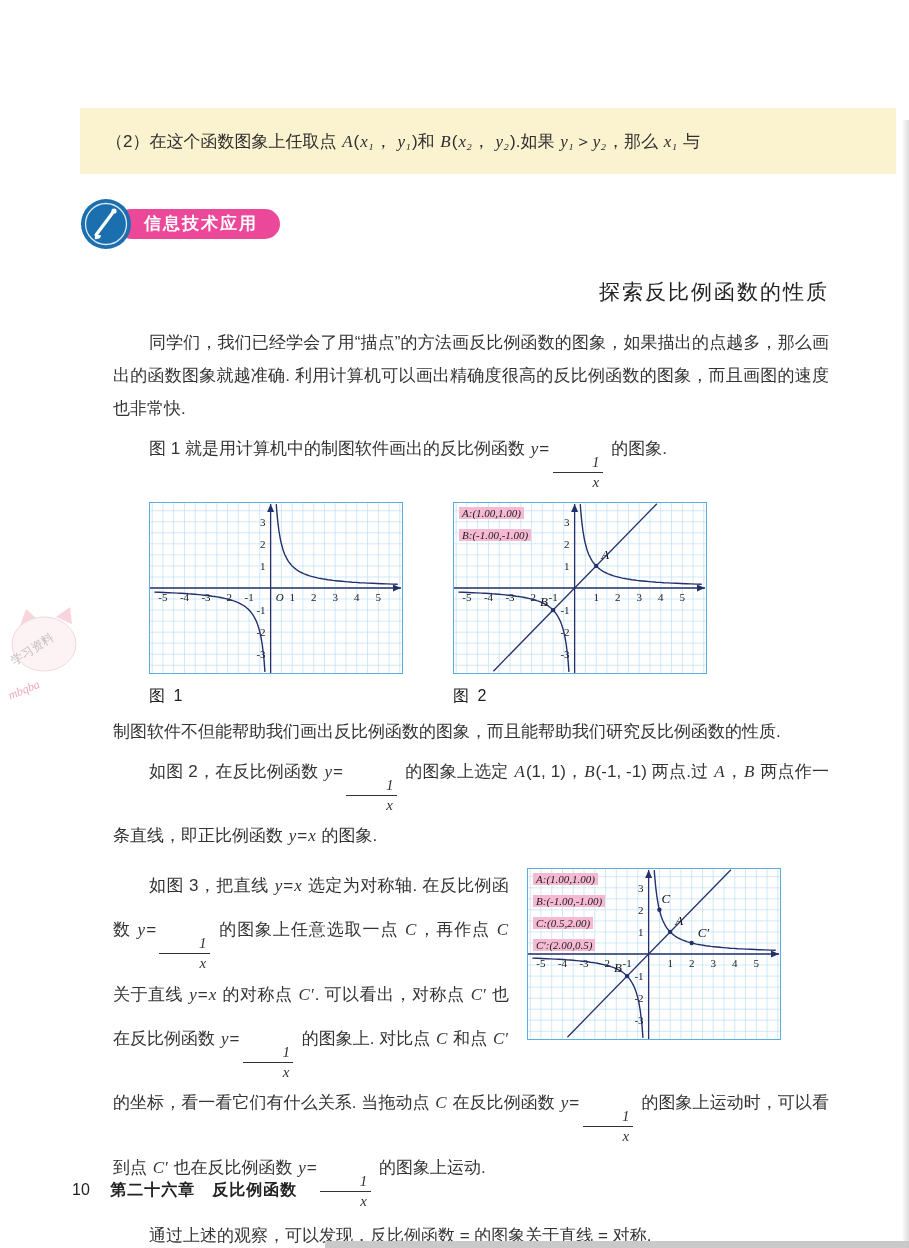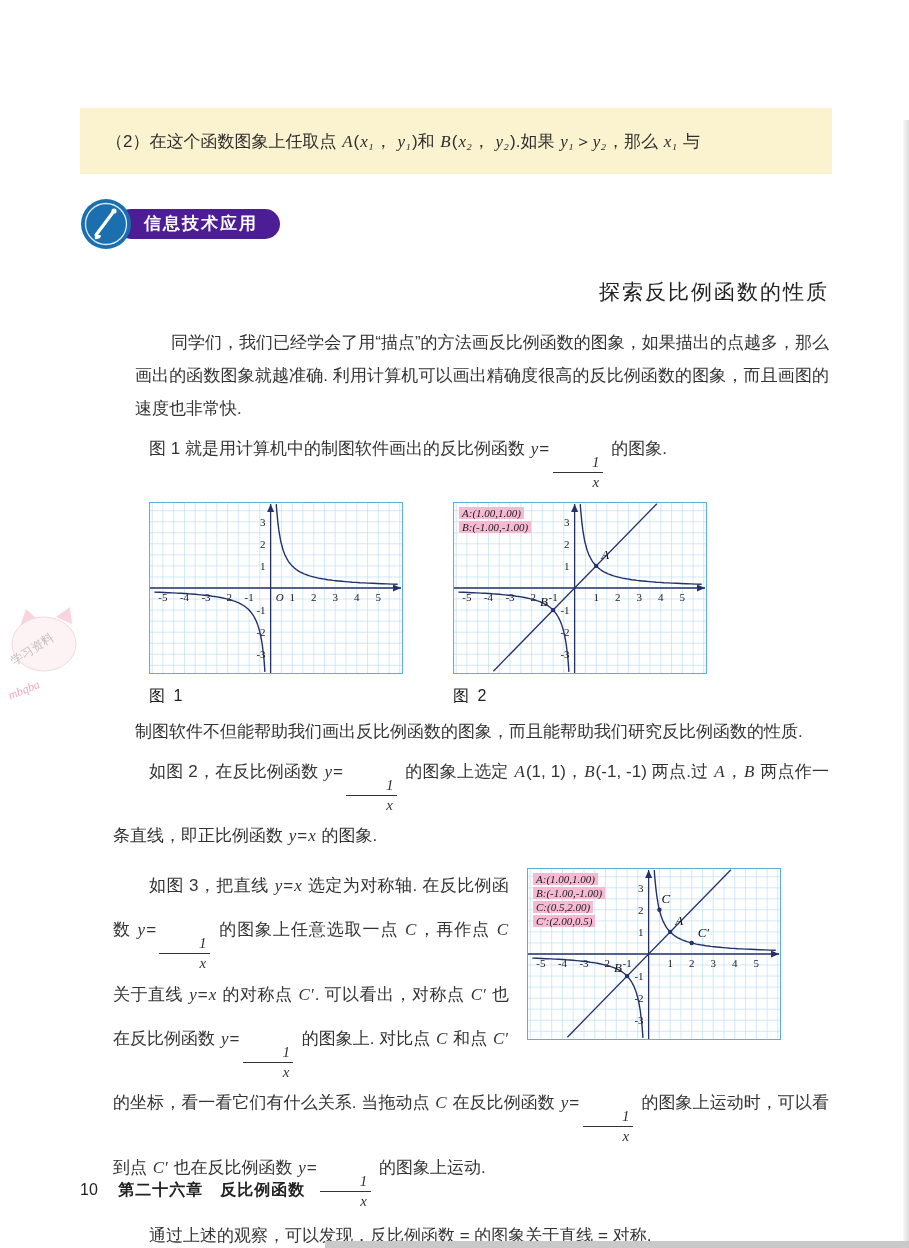--- a/index.html
+++ b/index.html
@@ -1,62 +1,62 @@
 <!DOCTYPE html>
 <html><head>
 <meta charset="utf-8">
 <style>
   html,body{margin:0;padding:0;background:#ffffff;}
   .page{position:relative;width:909px;height:1248px;background:#ffffff;overflow:hidden;
         font-family:"Liberation Sans","DejaVu Sans",sans-serif;color:#333;}
   .content{position:absolute;left:113px;top:108px;width:716px;}
 
   
-  .question-box{margin-left:-33px;width:752px;box-sizing:border-box;background:#fbf2cf;
+  .question-box{margin-left:-33px;width:816px;box-sizing:border-box;background:#fbf2cf;
                 padding:17px 26px 15px 26px;font-size:17px;line-height:34px;color:#2e2e2e;}
   .q-line2{padding-left:40px;}
 
   
   .badge-row{margin-left:-33px;margin-top:24px;display:flex;align-items:center;height:52px;}
   .badge-icon{width:52px;height:52px;position:relative;z-index:2;flex:0 0 52px;}
-  .badge-pill{margin-left:-16px;background:#4c1d95;color:#fff;font-size:17px;font-weight:bold;
+  .badge-pill{margin-left:-16px;background:#ec4899;color:#fff;font-size:17px;font-weight:bold;
               letter-spacing:2px;padding:5px 22px 5px 28px;border-radius:15px;line-height:20px;}
 
   .page-title{text-align:right;font-size:21px;letter-spacing:2px;margin-top:28px;color:#222;}
 
   .para{font-size:17px;color:#333;margin:0;text-align:justify;}
-  .plain{line-height:33px;margin-left:22px;}
+  .plain{line-height:33px;}
   .tall{line-height:44px;}
   .indent{text-indent:36px;}
   .mt20{margin-top:20px;} .mt8{margin-top:8px;} .mt4{margin-top:4px;} .mt2{margin-top:2px;}
 
   .mvar{font-family:"Liberation Serif","DejaVu Serif",serif;font-style:italic;padding:0 1px;}
   .frac{display:inline-flex;flex-direction:column;align-items:center;vertical-align:-13px;
         font-family:"Liberation Serif","DejaVu Serif",serif;font-style:italic;font-size:15px;
         line-height:1.15;margin:0 3px;}
   .frac .num{padding:0 4px 1px 4px;}
   .frac .den{border-top:1.3px solid #333;padding:1px 4px 0 4px;}
 
   
   .figures-row{display:flex;gap:50px;margin:10px 0 0 36px;}
   .fig{margin:0;}
   .fig-plot{position:relative;width:252px;height:170px;border:1.5px solid #58aede;background:#fff;overflow:hidden;}
   .fig-caption{font-size:16px;margin-top:12px;color:#222;letter-spacing:2px;}
-  .fig-legend{position:absolute;top:4px;left:5px;display:flex;flex-direction:column;gap:2px;align-items:flex-start;}
+  .fig-legend{position:absolute;top:4px;left:5px;display:flex;flex-direction:column;gap:10px;align-items:flex-start;}
   .fig-legend span{background:#f6b9d2;font-family:"Liberation Serif","DejaVu Serif",serif;
                    font-style:italic;font-size:11px;color:#1a1a1a;padding:0 3px;white-space:nowrap;}
   .tick{font-family:"Liberation Serif","DejaVu Serif",serif;font-size:11px;fill:#1a1a1a;}
   .ptlabel{font-family:"Liberation Serif","DejaVu Serif",serif;font-style:italic;font-size:13px;fill:#111;}
 
   .p5wrap{margin-top:6px;}
   .fig-float{float:right;margin:4px 48px 6px 18px;}
   .clear{clear:both;}
 
   
-  .footer{position:absolute;left:80px;top:1180px;font-size:16px;color:#222;}
+  .footer{position:absolute;left:72px;top:1180px;font-size:16px;color:#222;}
   .footer .pagenum{margin-right:16px;}
   .footer .chapter{font-weight:bold;letter-spacing:1px;}
 
   
   .watermark{position:absolute;left:4px;top:606px;opacity:0.8;}
   .edge-right{position:absolute;right:0;top:120px;width:6px;height:1128px;
               background:linear-gradient(to left,#dcdcdc,#f7f7f7);}
   .edge-bottom{position:absolute;left:325px;bottom:0;height:7px;width:584px;background:#c9c9c9;}
 </style>
 </head>

